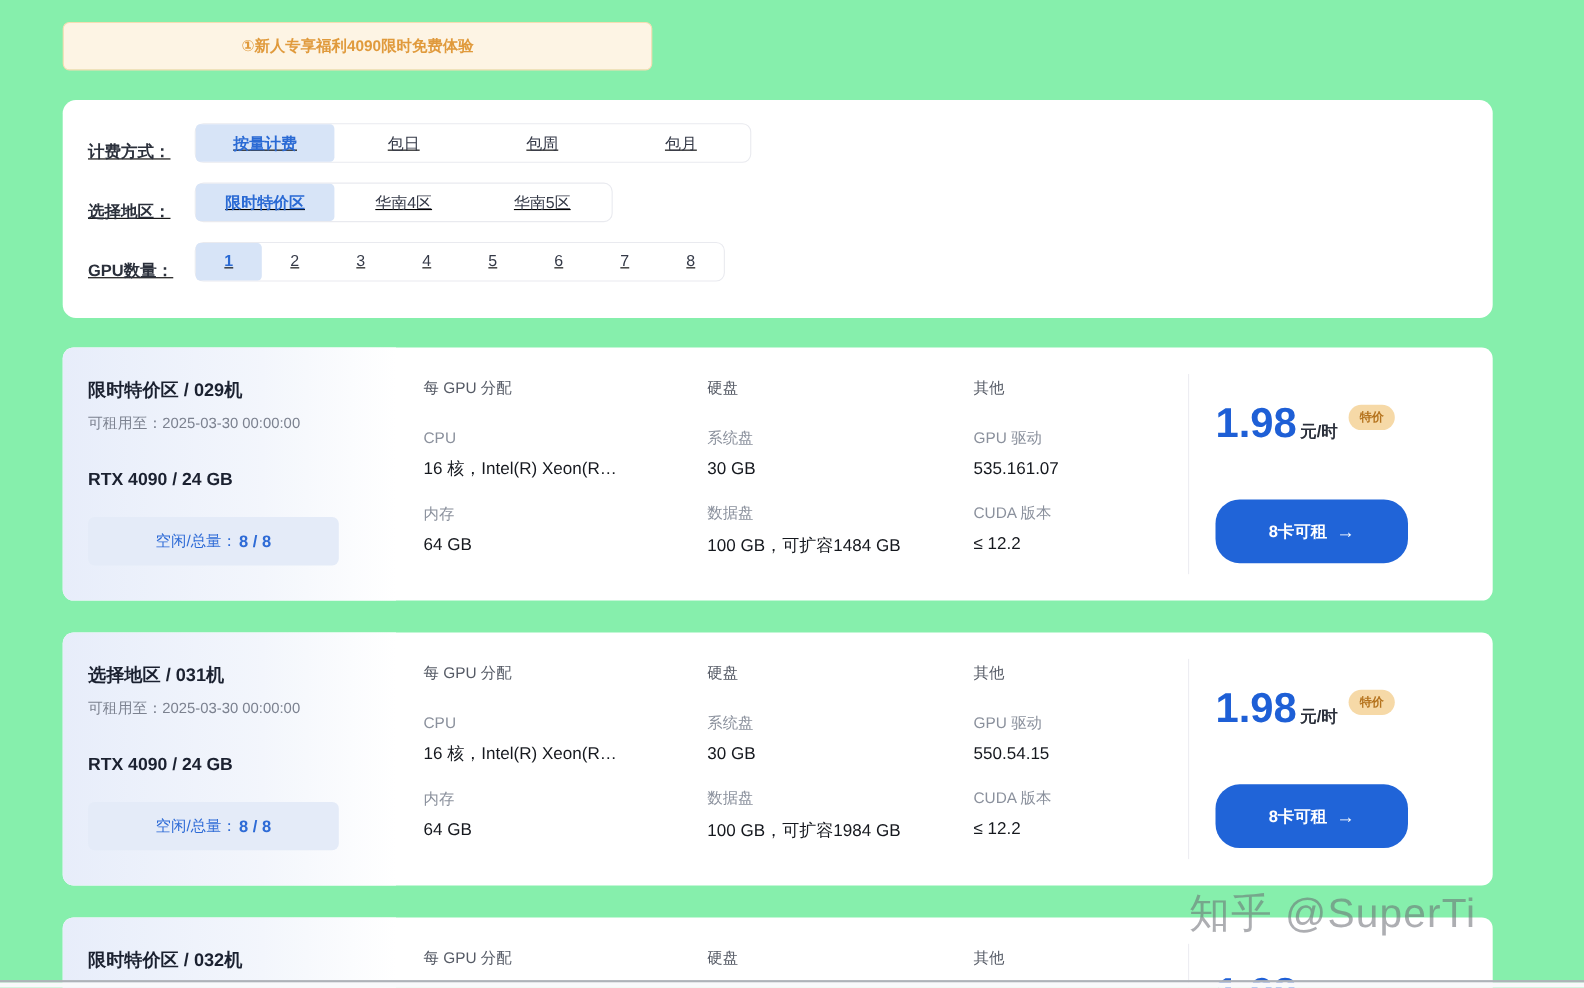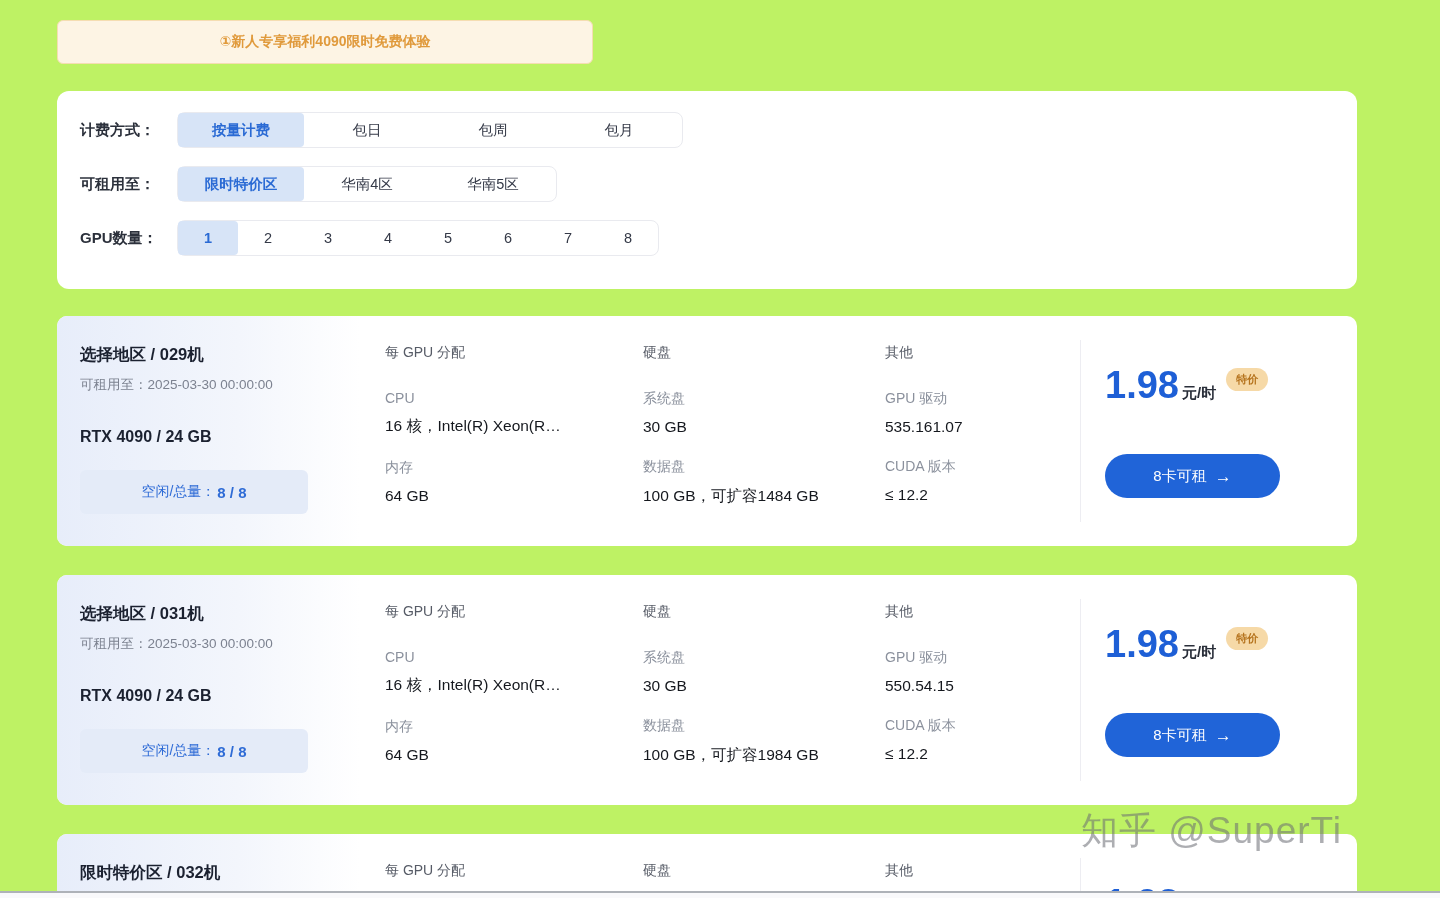--- a/index.html
+++ b/index.html
@@ -1,29 +1,29 @@
 <!DOCTYPE html>
 <html><head>
 <meta charset="utf-8">
 <style>
   * { margin: 0; padding: 0; box-sizing: border-box; }
   html, body { width: 1440px; height: 898px; }
   body { font-family: "Liberation Sans", "DejaVu Sans", sans-serif; }
-  .page { position: relative; width: 1440px; height: 898px; background: #bef264; overflow: hidden; }
+  .page { position: relative; width: 1440px; height: 898px; background: #86efac; overflow: hidden; }
 
   
   .banner { position: absolute; left: 57px; top: 20px; width: 536px; height: 44px;
     background: #fdf4e4; border: 1px solid #f5ddb2; border-radius: 6px;
     display: flex; align-items: center; justify-content: center;
     color: #e09a3c; font-size: 14px; font-weight: 600; cursor: pointer; }
 
   
   .filter-card { position: absolute; left: 57px; top: 91px; width: 1300px; height: 198px;
     background: #ffffff; border-radius: 12px; padding-top: 21px; }
-  .filter-row { display: flex; align-items: center; height: 36px; margin-bottom: 18px; padding-left: 23px; }
+  .filter-row { display: flex; align-items: flex-end; height: 36px; margin-bottom: 18px; padding-left: 23px; text-decoration: underline; }
   .filter-label { width: 97px; font-size: 15px; font-weight: 600; color: #2b303b; }
   .tab-group { display: flex; border: 1px solid #e9eaef; border-radius: 8px; height: 36px; background: #ffffff; }
   .tab { display: flex; align-items: center; justify-content: center; width: 126px; height: 34px;
     font-size: 14.5px; color: #343947; cursor: pointer; }
   .tab.num { width: 60px; }
   .tab.selected { background: #d7e4f7; color: #2a6ad4; border-radius: 4px; font-weight: 600; }
 
   
   .machine-list { position: absolute; left: 57px; top: 316px; display: flex; flex-direction: column; gap: 29px; }
   .machine-card { width: 1300px; height: 230px; background: #ffffff; border-radius: 10px; display: flex; }
@@ -46,23 +46,23 @@
   .spec-value { margin-top: 10px; font-size: 15.5px; font-weight: 400; color: #15181e; white-space: nowrap; overflow: hidden; }
 
   .machine-price { width: 277px; padding: 50px 0 0 25px; position: relative; }
   .machine-price::before { content: ""; position: absolute; left: 0; top: 24px; bottom: 24px; width: 1px; background: #ededf2; }
   .price-row { display: flex; align-items: baseline; }
   .price { font-size: 38px; font-weight: 700; color: #1e5fd6; line-height: 1; }
   .price-unit { font-size: 15px; font-weight: 600; color: #2a2f3a; margin-left: 3px; }
   .price-badge { margin-left: 10px; align-self: flex-start; margin-top: 2px; background: #f6d9a7; color: #b5731d;
     font-size: 11px; font-weight: 600; padding: 4px 10px; border-radius: 12px; font-family: Liberation Serif, serif; }
   .price-unit:empty, .price-badge:empty { display: none; }
-  .rent-btn { margin-top: 50px; width: 175px; height: 44px; background: #2064d8; border-radius: 22px;
+  .rent-btn { margin-top: 50px; width: 175px; height: 58px; background: #2064d8; border-radius: 22px;
     display: flex; align-items: center; justify-content: center; gap: 8px;
-    color: #ffffff; font-size: 15px; font-weight: 400; cursor: pointer; }
+    color: #ffffff; font-size: 15px; font-weight: 700; cursor: pointer; }
   .btn-arrow { font-size: 17px; line-height: 1; }
 
   
   .watermark { position: absolute; left: 1081px; top: 806px; z-index: 20;
     font-size: 37px; font-weight: 500; color: rgba(105, 108, 115, 0.55); letter-spacing: 1px; white-space: nowrap; }
   .bottom-line { position: absolute; left: 0; top: 891px; width: 1440px; height: 2px; background: #aeb2b8; z-index: 30; }
   .bottom-strip { position: absolute; left: 0; top: 893px; width: 1440px; height: 5px; background: #f9f9fb; z-index: 29; }
 </style>
 </head>
 <body>
@@ -77,21 +77,21 @@
     <div class="filter-row">
       <span class="filter-label">计费方式：</span>
       <div class="tab-group">
         <span class="tab selected">按量计费</span>
         <span class="tab">包日</span>
         <span class="tab">包周</span>
         <span class="tab">包月</span>
       </div>
     </div>
     <div class="filter-row">
-      <span class="filter-label">可租用至：</span>
+      <span class="filter-label">选择地区：</span>
       <div class="tab-group">
         <span class="tab selected">限时特价区</span>
         <span class="tab">华南4区</span>
         <span class="tab">华南5区</span>
       </div>
     </div>
     <div class="filter-row">
       <span class="filter-label">GPU数量：</span>
       <div class="tab-group">
         <span class="tab num selected">1</span>
@@ -102,21 +102,21 @@
         <span class="tab num">6</span>
         <span class="tab num">7</span>
         <span class="tab num">8</span>
       </div>
     </div>
   </div>
 
   <div class="machine-list" id="machine-list">
   <div class="machine-card">
     <div class="machine-left">
-      <div class="machine-title">选择地区 / 029机</div>
+      <div class="machine-title">限时特价区 / 029机</div>
       <div class="machine-sub">可租用至：2025-03-30 00:00:00</div>
       <div class="machine-gpu">RTX 4090 / 24 GB</div>
       <div class="machine-avail">
         <span class="avail-label">空闲/总量：</span>
         <span class="avail-value">8 / 8</span>
       </div>
     </div>
     <div class="machine-specs">
       <div class="spec-col col-1">
         <div class="spec-header">每 GPU 分配</div>

